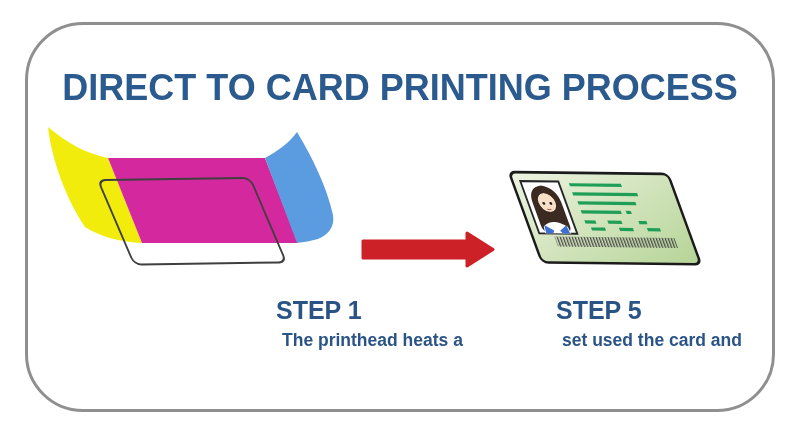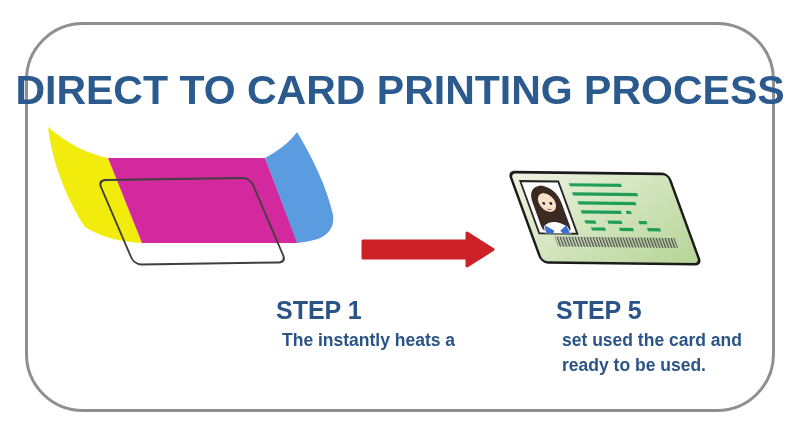--- a/index.html
+++ b/index.html
@@ -32,21 +32,21 @@
     border:3px solid var(--frame_border);
     border-radius:58px;
     background:transparent;
   }
   .title{
     position:absolute;
     left:0; top:70px;
     width:800px;
     text-align:center;
     color:var(--title_text);
-    font-size:41px;
+    font-size:36px;
     font-weight:700;
     letter-spacing:0px;
     line-height:1;
   }
   .ribbon-svg{position:absolute; left:40px; top:110px;}
   .arrow-svg{position:absolute; left:355px; top:220px;}
   .card-svg{position:absolute; left:490px; top:150px;}
   .step{
     position:absolute;
     top:296px;
@@ -134,20 +134,19 @@
       <line x1="90" y1="56" x2="104" y2="56"></line>
       <line x1="118" y1="56" x2="131" y2="56"></line>
     </g>
 
     <rect x="22" y="64" width="120" height="10" fill="url(#bc)"></rect>
   </g>
 </svg>
 
 <div class="step step-1">
   <div class="step-heading">STEP 1</div>
-  <span class="step-line">The instantly heats a</span>
+  <span class="step-line">The printhead heats a</span>
 </div>
 
 <div class="step step-2">
   <div class="step-heading">STEP 5</div>
   <span class="step-line">set used the card and</span>
-  <span class="step-line">ready to be used.</span>
 </div>
 
 </body></html>

